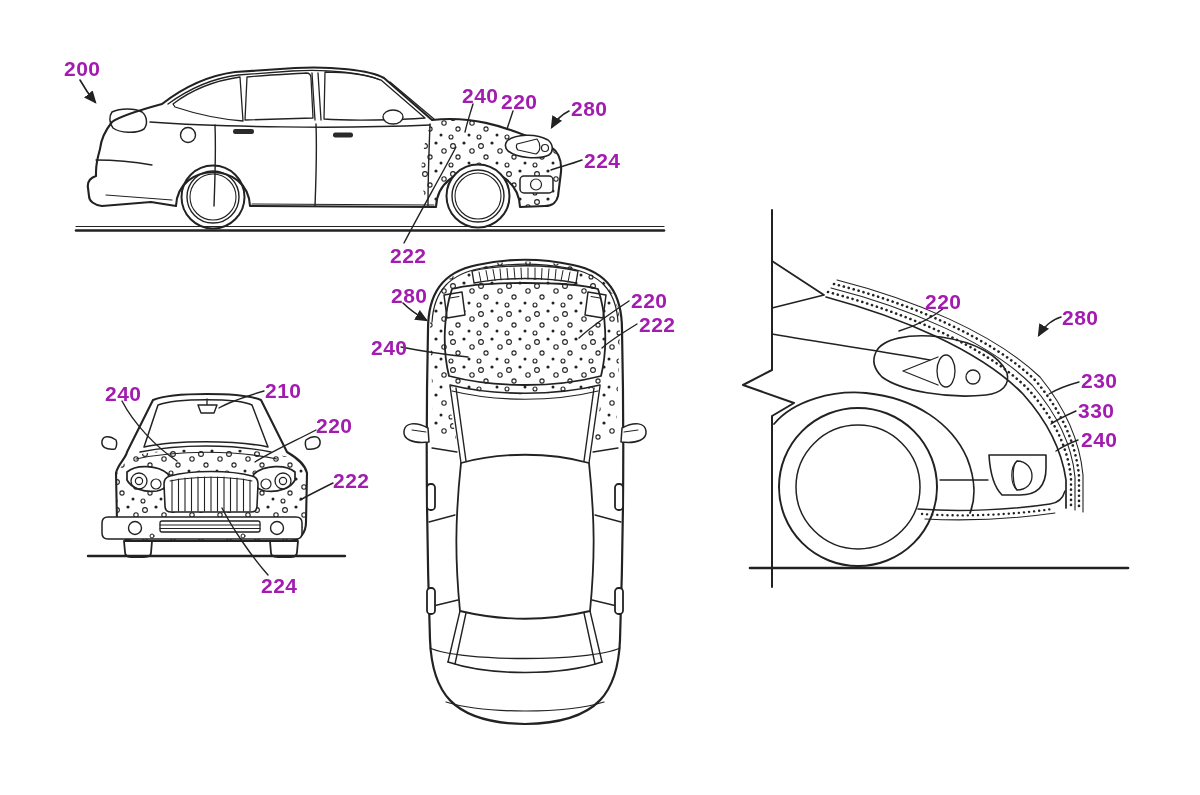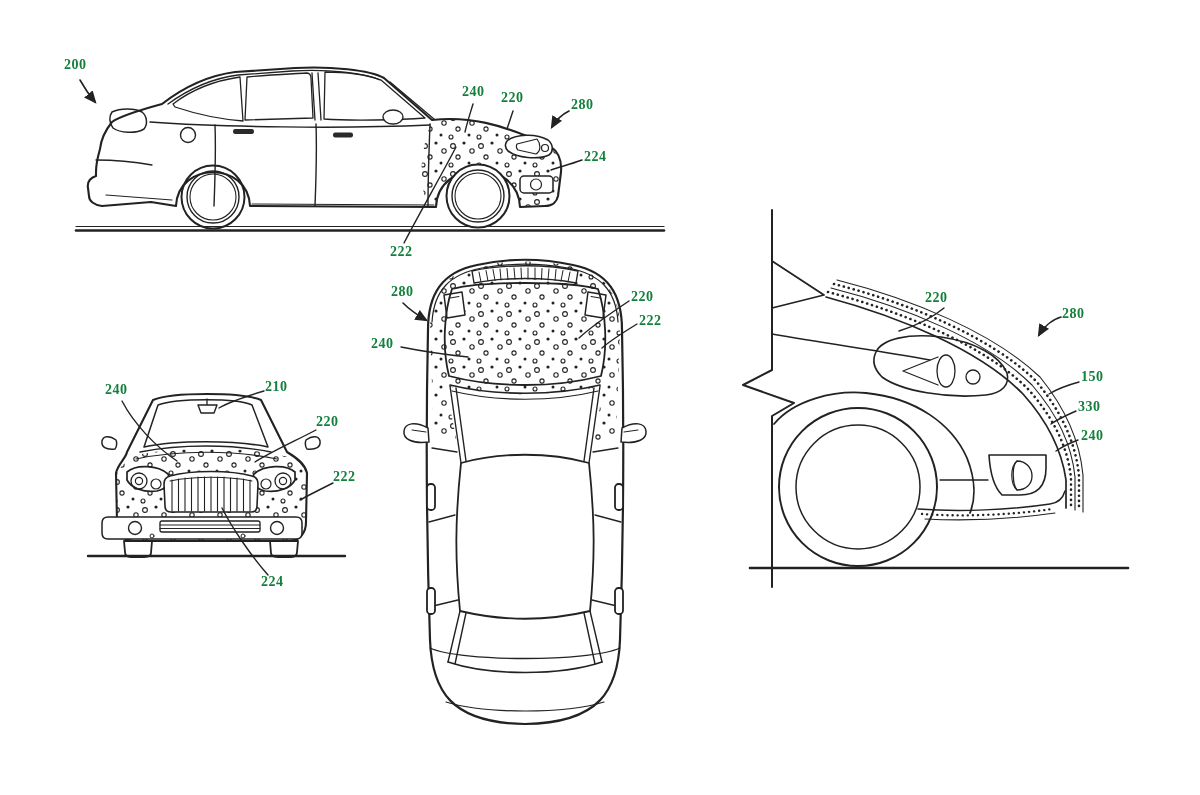--- a/index.html
+++ b/index.html
@@ -1,20 +1,20 @@
 <!DOCTYPE html>
 <html><head>
 <meta charset="utf-8">
 <style>
   html,body{margin:0;padding:0;background:#ffffff;}
   .canvas{position:relative;width:1200px;height:795px;background:#ffffff;overflow:hidden;
           font-family:"Liberation Sans",sans-serif;}
   .canvas svg{position:absolute;left:0;top:0;}
-  .ref{position:absolute;font-size:14px;font-weight:bold;color:#15803d;letter-spacing:.5px;
-       font-family:Liberation Serif, serif;line-height:1;white-space:nowrap;}
+  .ref{position:absolute;font-size:21px;font-weight:bold;color:#a21caf;letter-spacing:.5px;
+       font-family:Liberation Sans, sans-serif;line-height:1;white-space:nowrap;}
 </style>
 </head>
 <body>
 
 <div class="canvas">
 
 <svg width="1200" height="795" viewBox="0 0 1200 795">
   <defs>
     <pattern id="stip" width="28" height="28" patternUnits="userSpaceOnUse">
       <circle cx="5" cy="6" r="2.4" fill="none" stroke="#222" stroke-width="1.1"></circle>
@@ -230,17 +230,17 @@
 <div class="ref" style="left:639px;top:314px">222</div>
 
 <div class="ref" style="left:105px;top:383px">240</div>
 <div class="ref" style="left:265px;top:380px">210</div>
 <div class="ref" style="left:316px;top:415px">220</div>
 <div class="ref" style="left:333px;top:470px">222</div>
 <div class="ref" style="left:261px;top:575px">224</div>
 
 <div class="ref" style="left:925px;top:291px">220</div>
 <div class="ref" style="left:1062px;top:307px">280</div>
-<div class="ref" style="left:1081px;top:370px">150</div>
+<div class="ref" style="left:1081px;top:370px">230</div>
 <div class="ref" style="left:1078px;top:400px">330</div>
 <div class="ref" style="left:1081px;top:429px">240</div>
 
 </div>
 
 </body></html>

